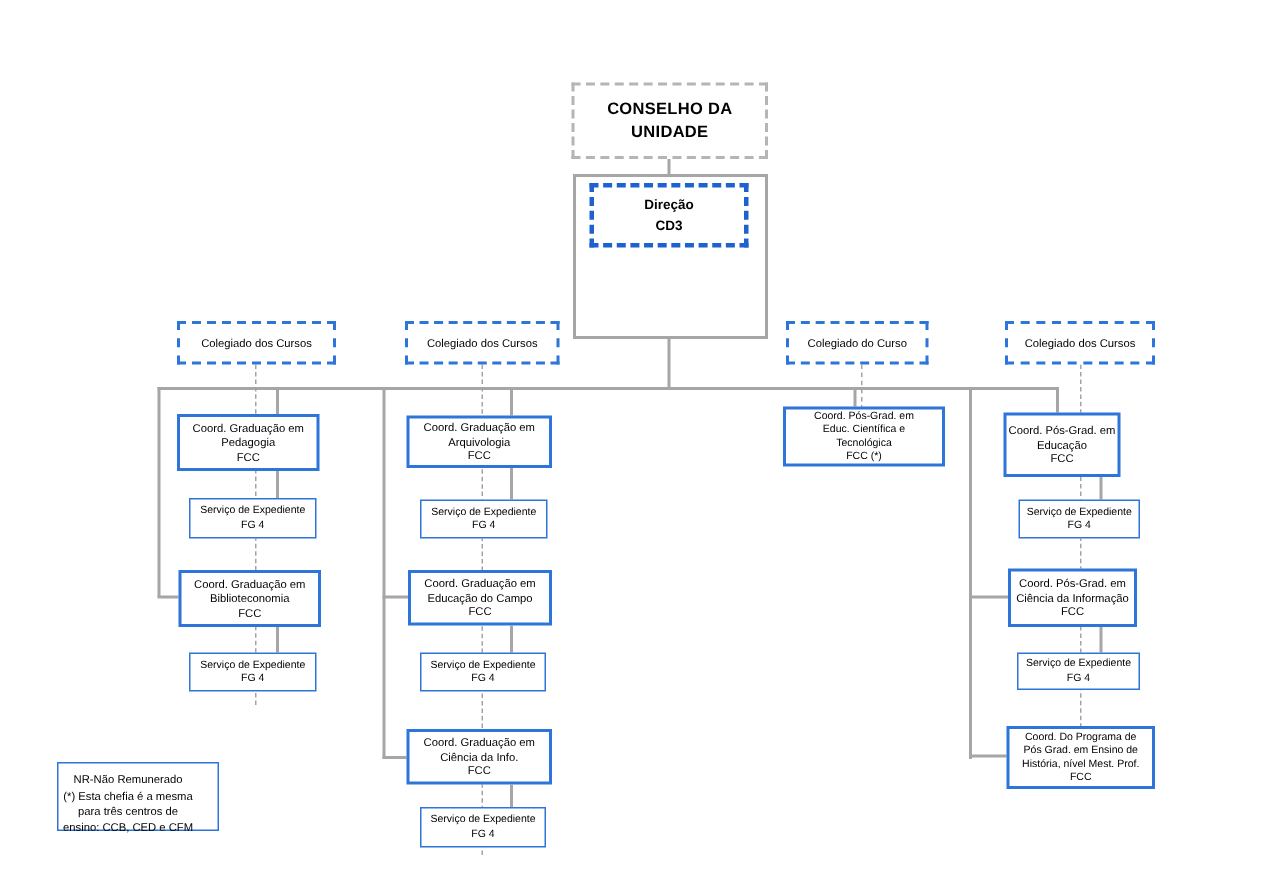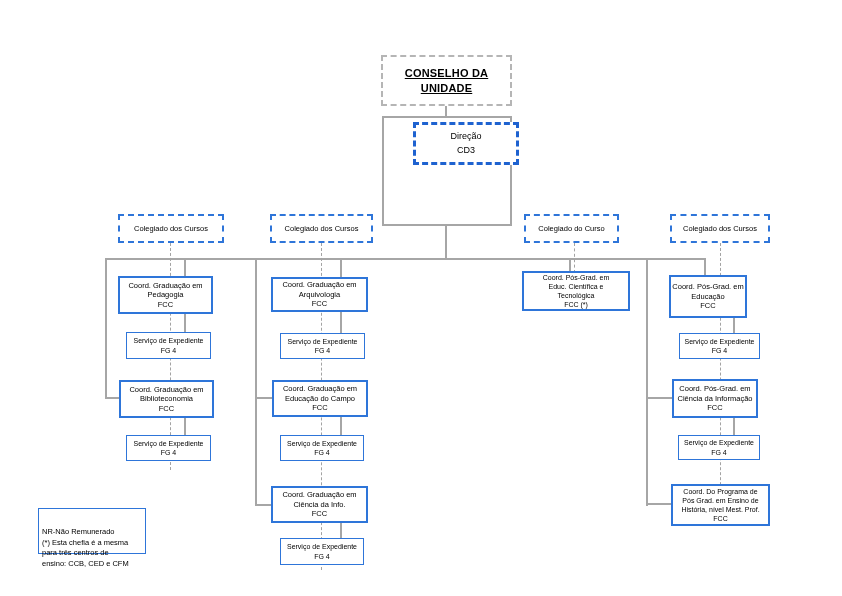--- a/index.html
+++ b/index.html
@@ -6,30 +6,30 @@
   #canvas {
     position:relative; width:842px; height:596px; background:#ffffff;
     font-family:"Liberation Sans", sans-serif; color:#000;
     overflow:hidden;
   }
   .node {
     position:absolute; box-sizing:border-box; background:#ffffff;
     display:flex; align-items:center; justify-content:center;
     text-align:center; white-space:pre-line; color:#000;
   }
-  .conselho { border:2px dashed #b5b5b5; font-size:11px; font-weight:bold; line-height:1.35; letter-spacing:0.2px;text-decoration:underline; }
+  .conselho { border:2px dashed #b5b5b5; font-size:11px; font-weight:bold; line-height:1.35; letter-spacing:0.2px; }
   .container-box { position:absolute; box-sizing:border-box; border:2px solid #a6a6a6; background:#ffffff; }
-  .bluedash { border:3px dashed #1e62d0; font-size:9px; font-weight:normal; line-height:1.5;margin-left:20px; }
+  .bluedash { border:3px dashed #1e62d0; font-size:9px; font-weight:bold; line-height:1.5; }
   .colegiado { border:2px dashed #2e75d9; font-size:7.5px; line-height:1.2; }
   .coord { border:2px solid #2e75d9; font-size:7.5px; line-height:1.25; }
   .servico { border:1.5px solid #2e75d9; font-size:7px; line-height:1.3; }
   .l4 { font-size:7px; line-height:1.3; }
   .note {
     border:1.5px solid #2e75d9; font-size:7.5px; line-height:1.4;
-    text-align:left; justify-content:flex-start; align-items:flex-start; padding:18px 3px;
+    text-align:center; justify-content:flex-start; align-items:flex-start; padding:6px 3px;
   }
   .sline { position:absolute; background:#a6a6a6; }
   .dline { position:absolute; width:0; border-left:1px dashed #a3a3a3; }
 </style>
 </head>
 <body>
 
 <div id="canvas">
 
   <div class="sline" style="left:445px;top:106px;width:2px;height:10px"></div>

